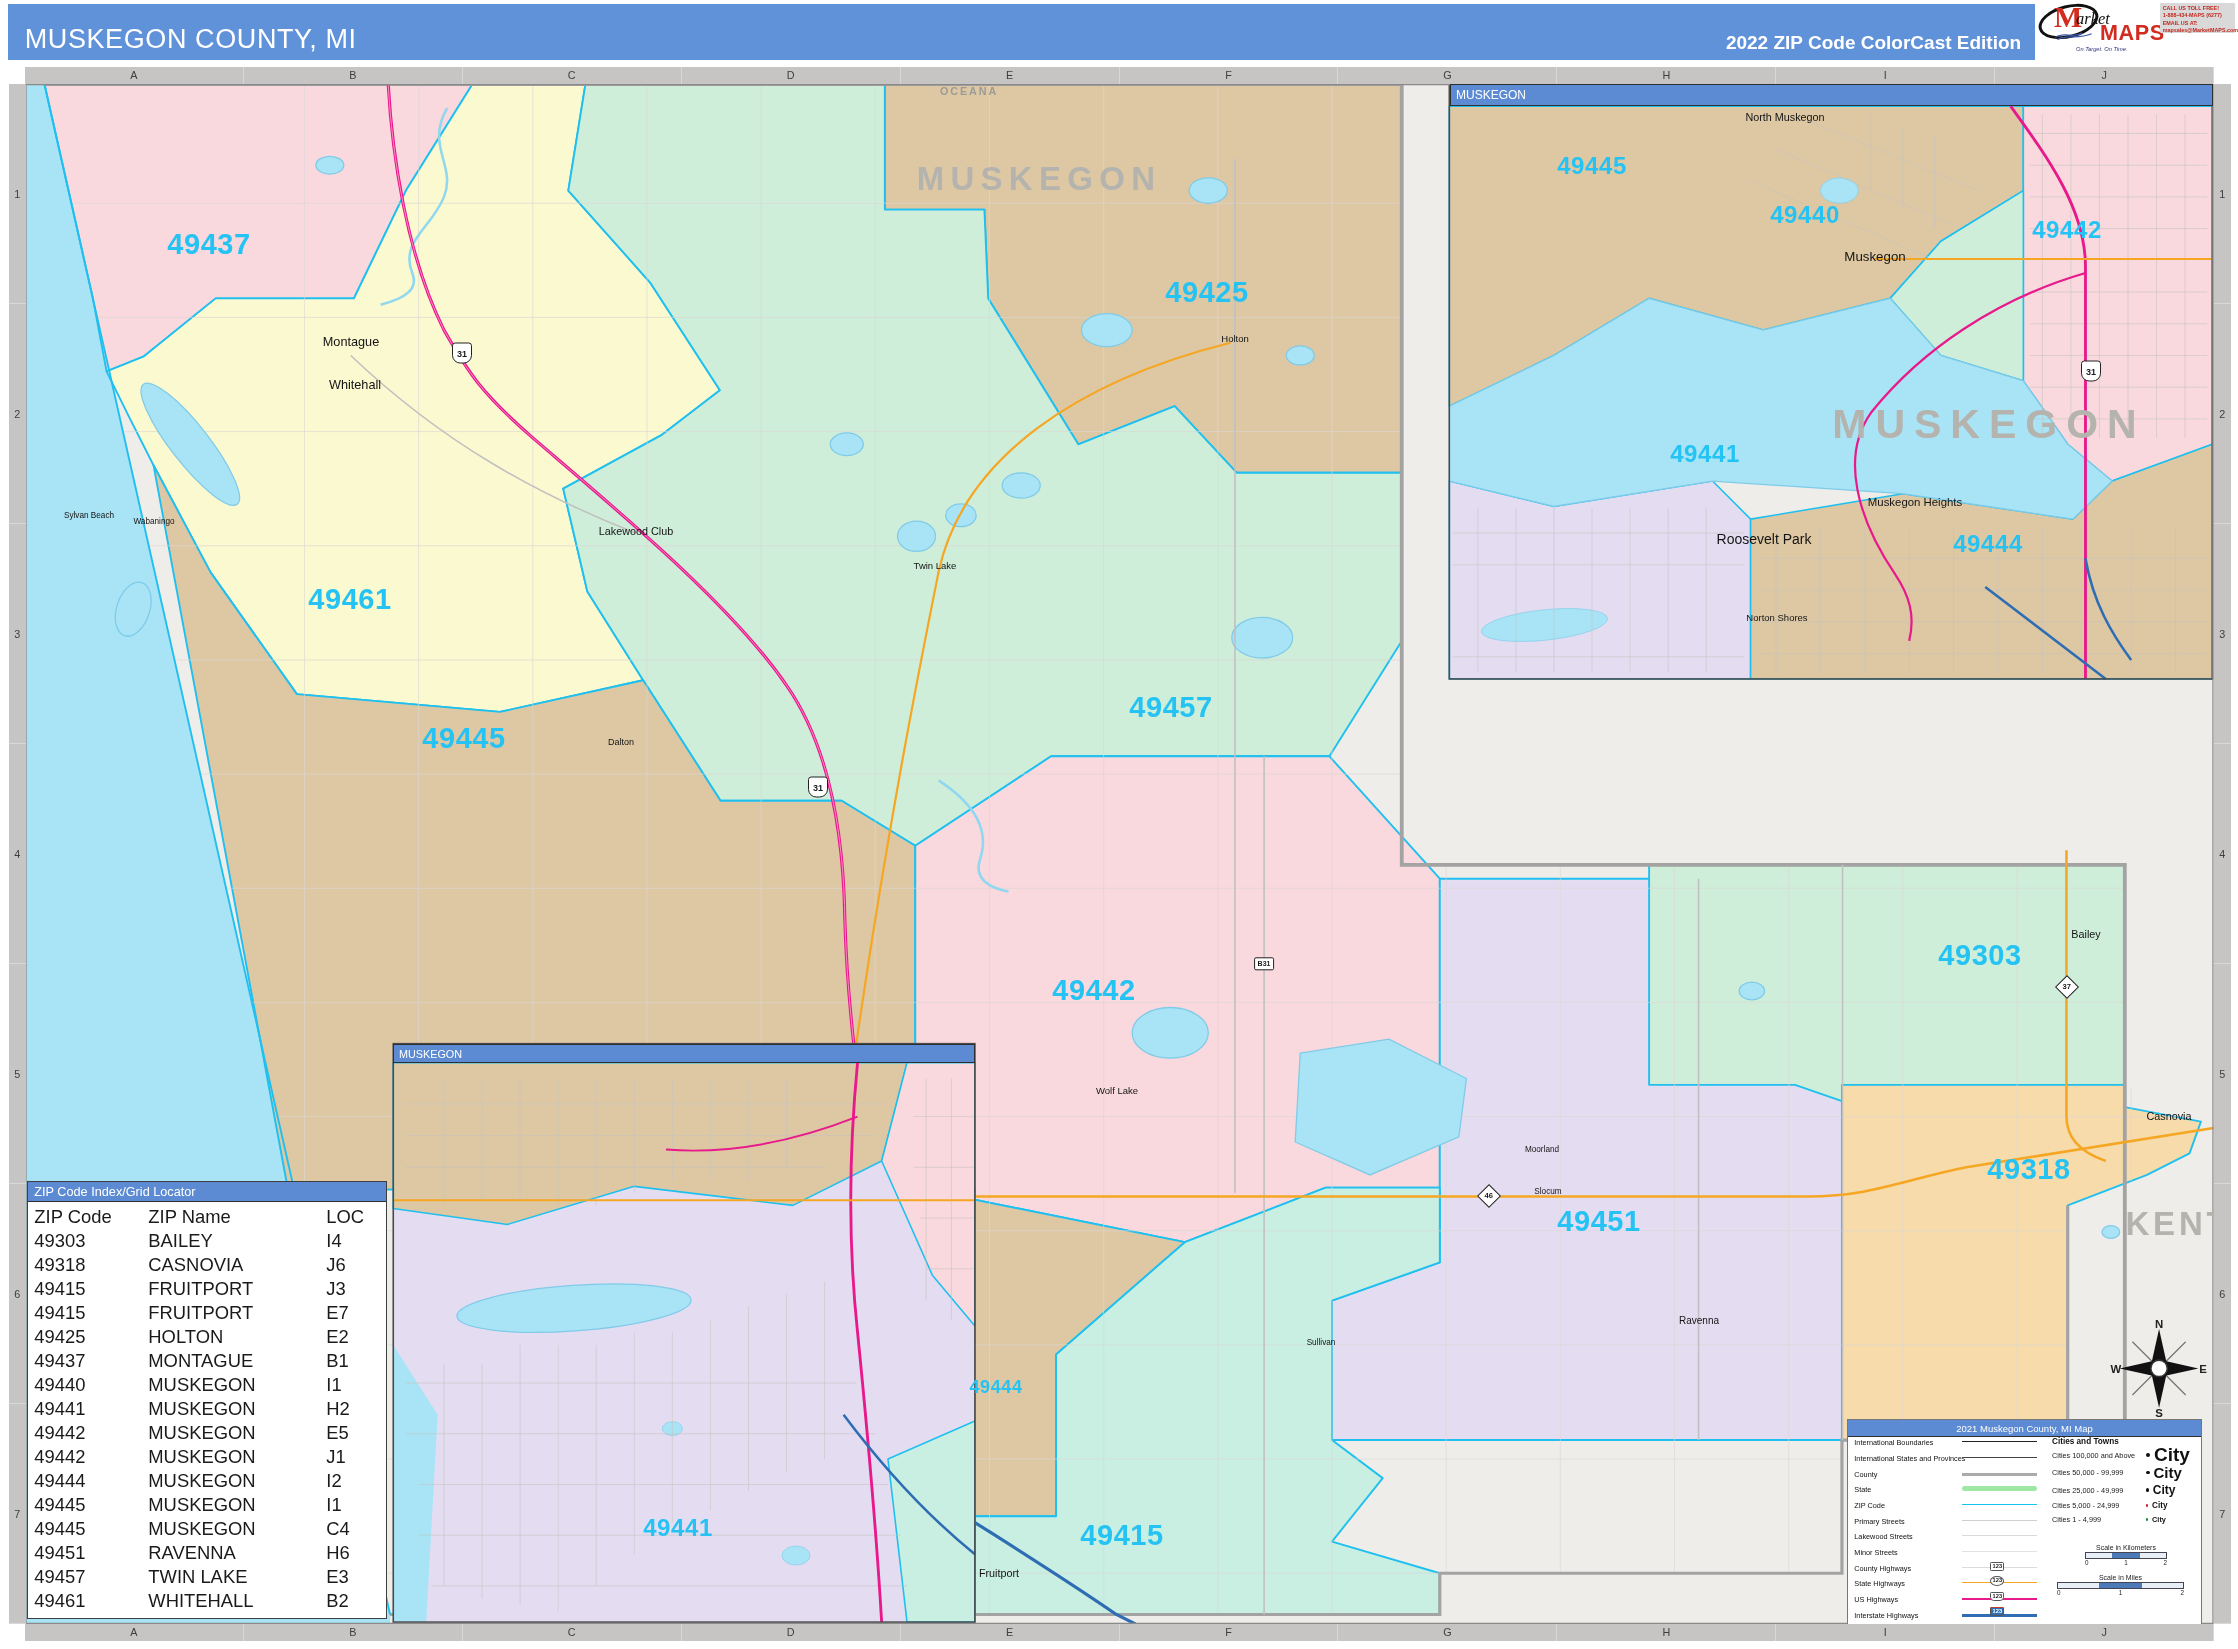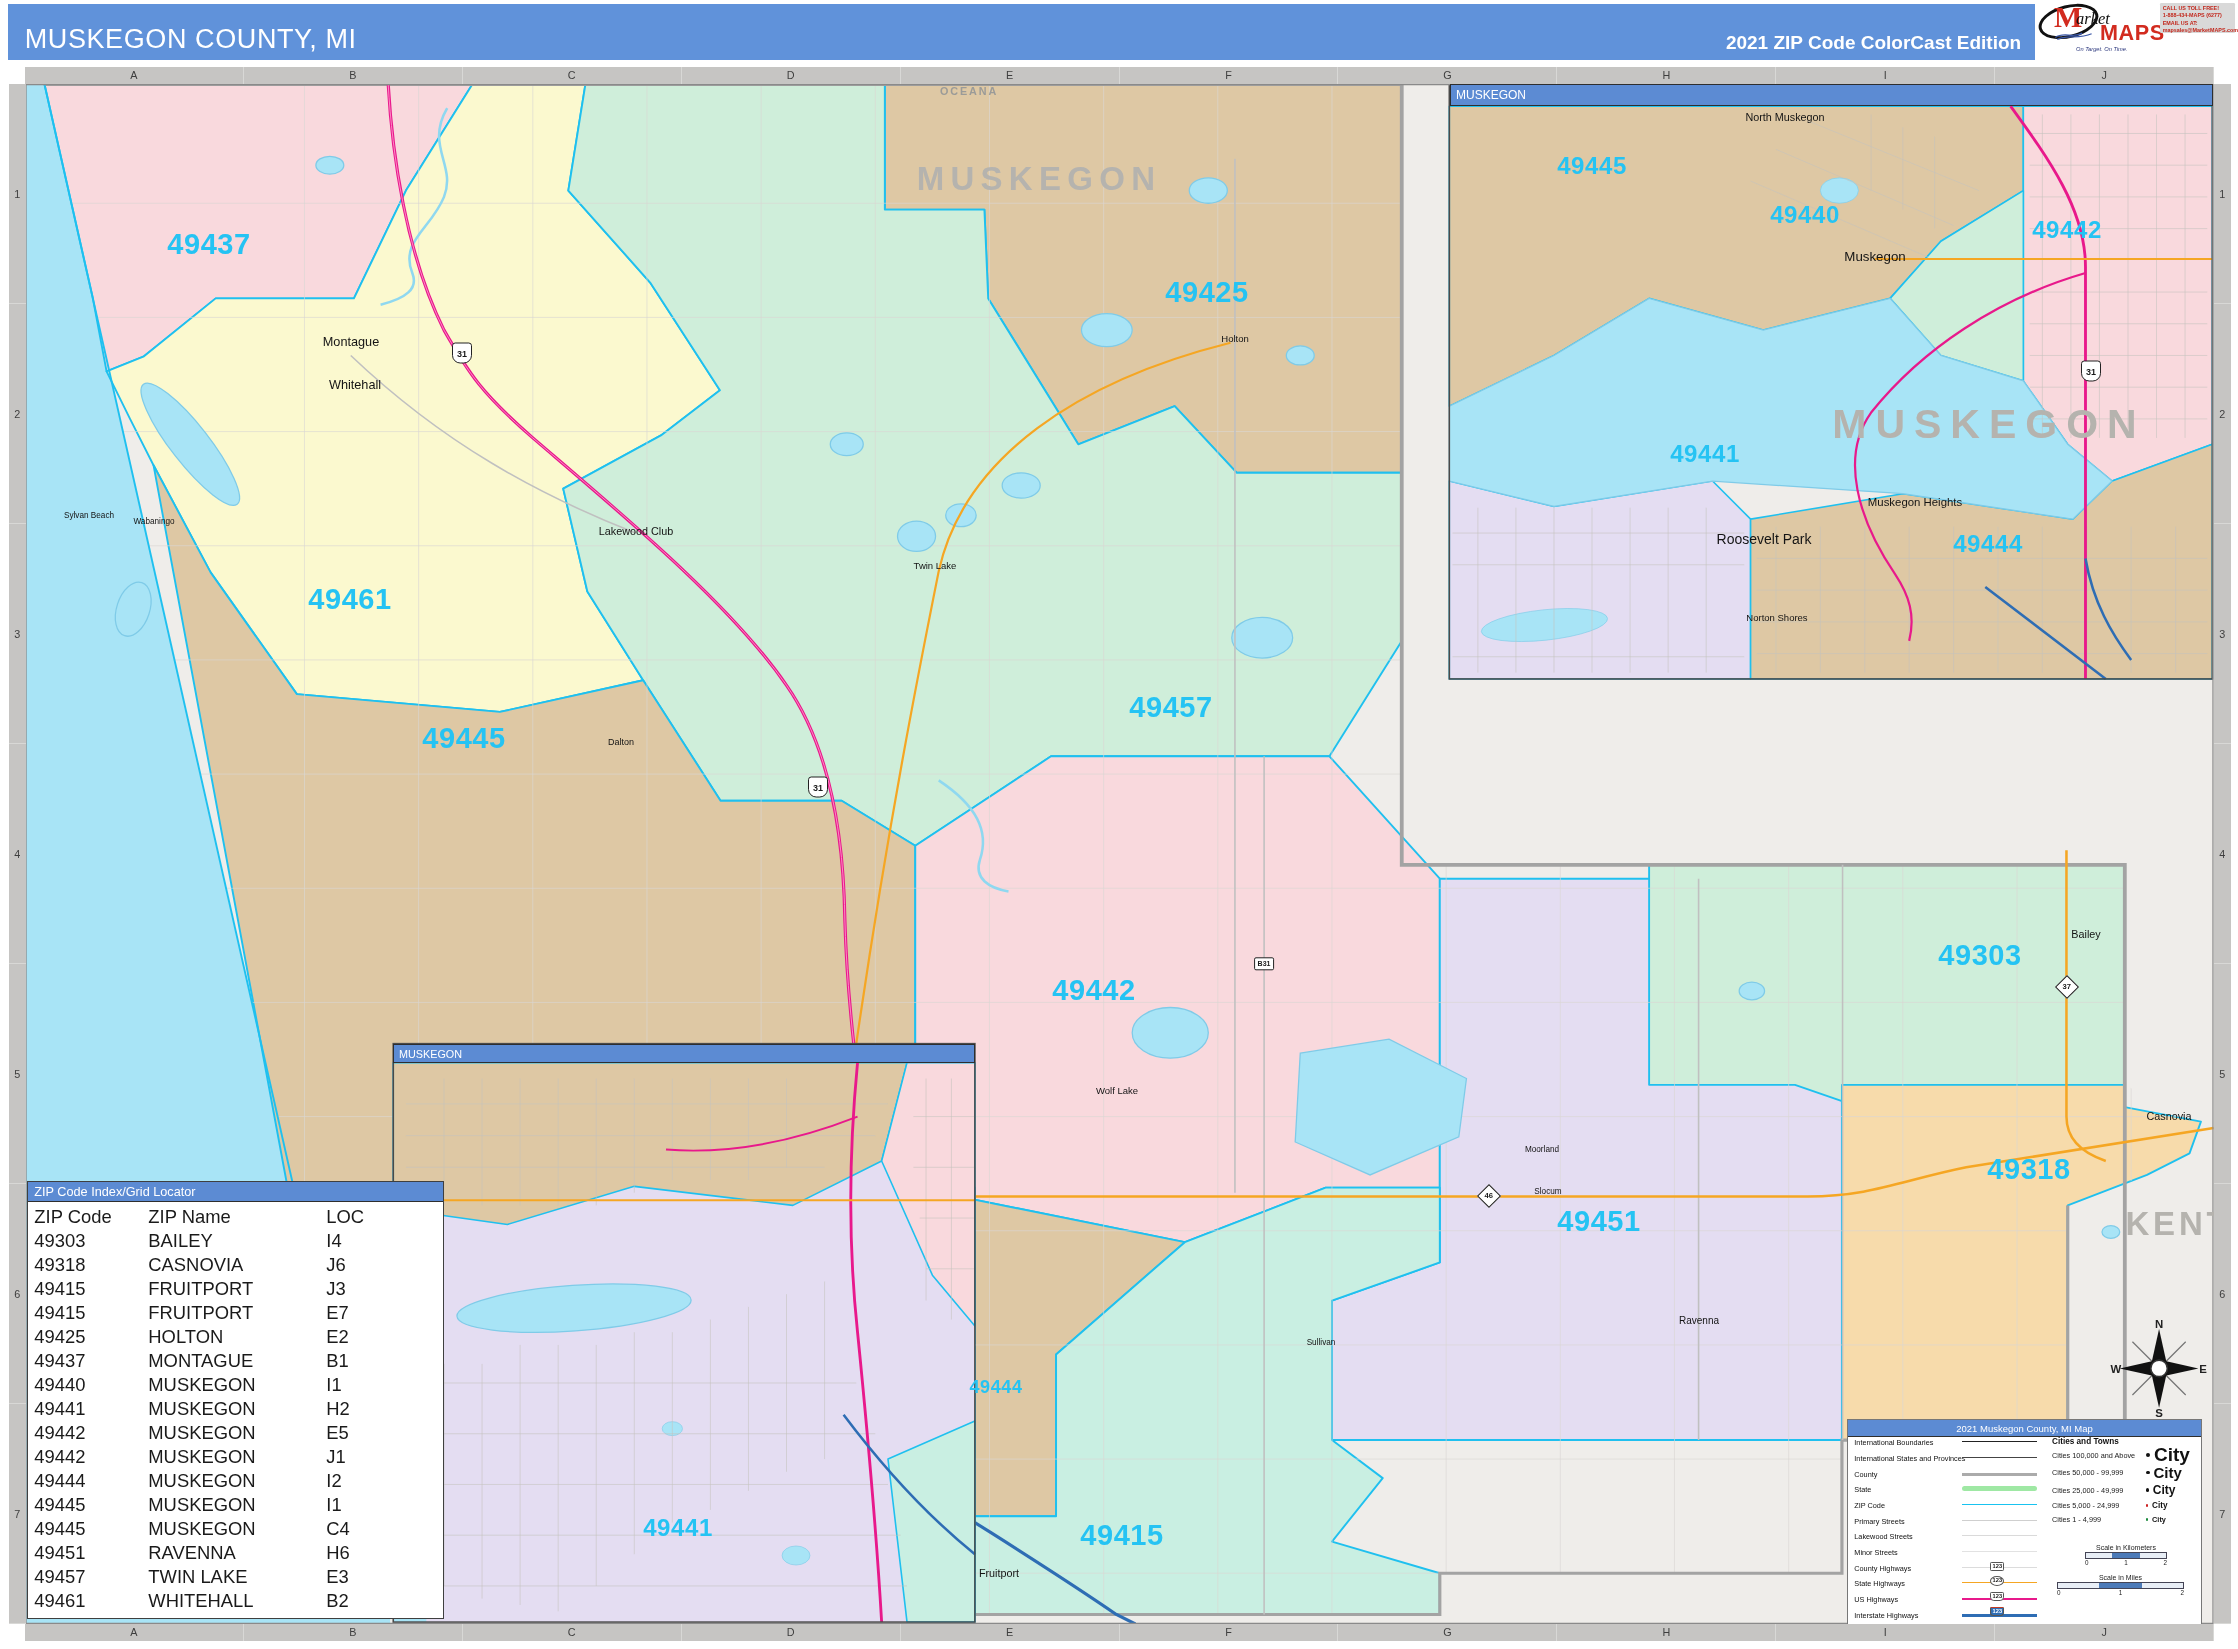--- a/index.html
+++ b/index.html
@@ -50,21 +50,21 @@
        display:flex;align-items:center;justify-content:center;font-weight:bold;z-index:2}
   .shd.us{width:18px;height:19px;border-radius:3.2px 3.2px 8.2px 8.2px;font-size:9px}
   .shd.dia{width:15px;height:15px;transform:translate(-50%,-50%) rotate(45deg);border-width:1px}
   .shd.dia .di{transform:rotate(-45deg);font-size:7.6px}
   .shd.box{padding:0 2.5px;font-size:7px;border-radius:1.9px;border-width:1px;height:11.4px}
 
   
   .panel{position:absolute;background:#fff;border:1.3px solid #3f3f3f;z-index:3;box-sizing:border-box}
   .ptitle{background:#5C8BD3;color:#fff;border-bottom:0.6px solid #2e2e2e;box-sizing:border-box}
 
-  .ziptable{left:27px;top:1181px;width:417px;height:438px}
+  .ziptable{left:27px;top:1181px;width:360px;height:438px}
   .ziptable .ptitle{height:20px;font-size:12.7px;padding:3.2px 0 0 6.3px}
   .tbl{padding-top:2.5px}
   .tr{display:flex;height:24px;align-items:center;font-size:18.4px}
   .td{white-space:nowrap}
   .c1{width:114px;padding-left:6.3px}.c2{width:178px}.c3{width:56px}
 
   .legend{left:1847px;top:1419px;width:355px;height:219px;border-color:#777}
   .legend .ptitle{height:17px;font-size:9.5px;text-align:center;padding-top:2.5px}
   .lrow{position:absolute;left:6.3px;width:197px;height:12.7px}
   .ll{font-size:7.3px;color:#111}
@@ -503,21 +503,21 @@
     <span>2</span>
     <span>3</span>
     <span>4</span>
     <span>5</span>
     <span>6</span>
     <span>7</span>
   </div>
 
 <div class="titlebar">
   <span class="maintitle">MUSKEGON COUNTY, MI</span>
-  <span class="edition">2021 ZIP Code ColorCast Edition</span>
+  <span class="edition">2022 ZIP Code ColorCast Edition</span>
 </div>
 <div class="logoblock">
   <span class="sw"></span>
   <span class="logo-m">M</span>
   <span class="logo-arket">arket</span>
   <span class="logo-maps">MAPS</span>
   <svg class="scrib" width="44" height="10" viewBox="0 0 70 16">
     <path d="M2,12 C15,2 30,14 45,5 M5,15 C20,6 38,16 60,6" stroke="#3A57A7" stroke-width="2" fill="none"></path>
   </svg>
   <span class="logo-tag">On Target. On Time.</span>

